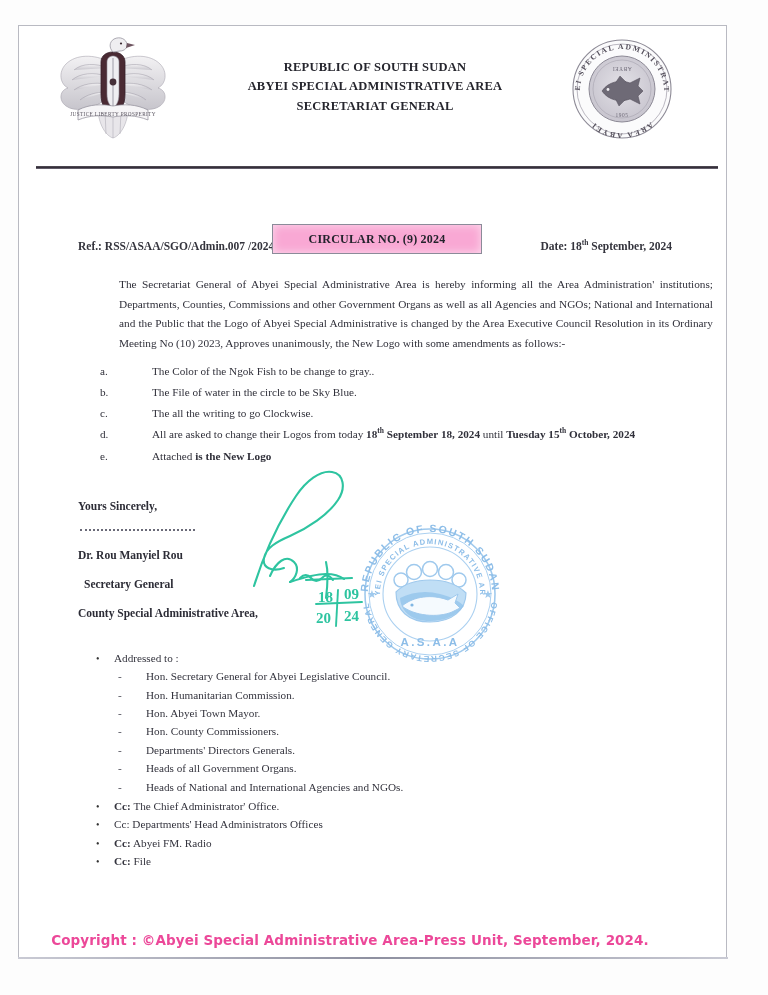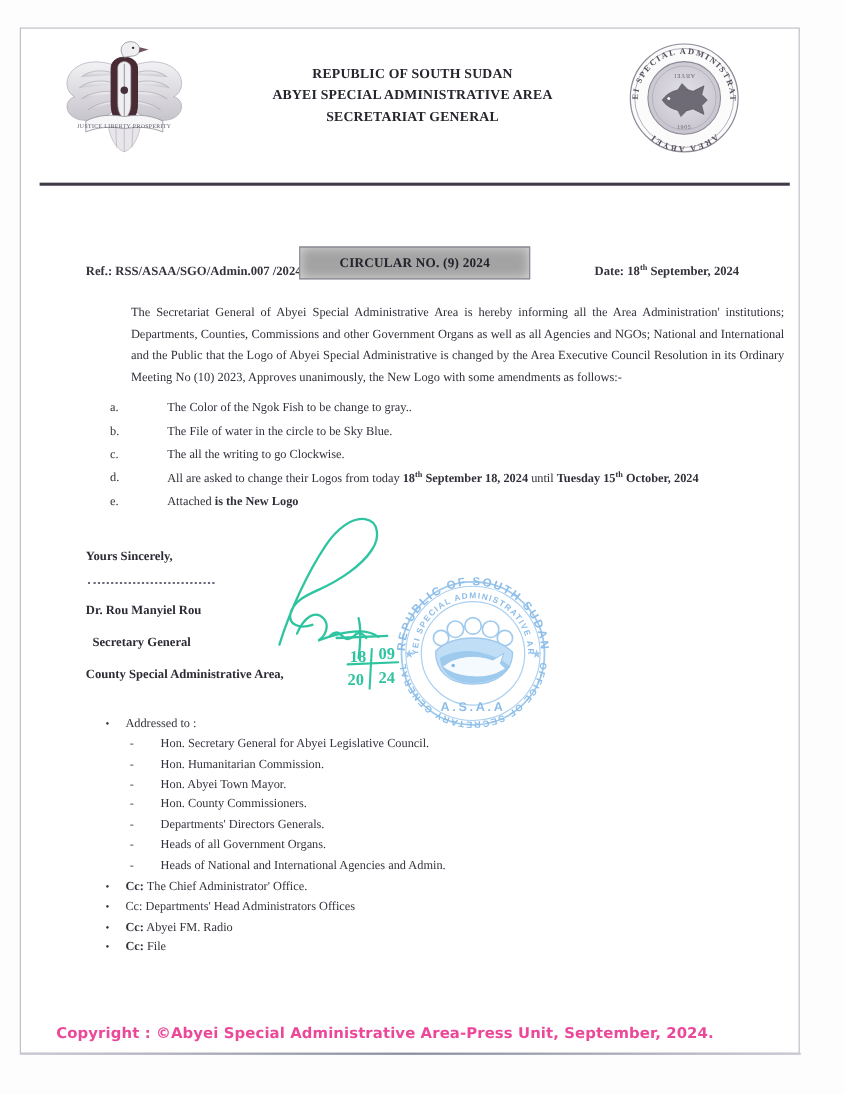--- a/index.html
+++ b/index.html
@@ -98,21 +98,21 @@
   #ref-row sup { font-size: 7.5px; }
 
   
   #circular-box {
     position: absolute;
     left: 272px;
     top: 224px;
     width: 208px;
     height: 28px;
     border: 1px solid #8b8b99;
-    background: #a3a3a3;
+    background: #f9a8d4;
     display: flex;
     align-items: center;
     justify-content: center;
     font-weight: bold;
     font-size: 12px;
     color: #23232c;
     letter-spacing: .2px;
     box-shadow: inset 0 0 10px rgba(255,255,255,.6);
   }
 
@@ -496,21 +496,21 @@
     <div class="addr-row">
       <span class="addr-dash">-</span>
       <span class="addr-text">Departments' Directors Generals.</span>
     </div>
     <div class="addr-row">
       <span class="addr-dash">-</span>
       <span class="addr-text">Heads of all Government Organs.</span>
     </div>
     <div class="addr-row">
       <span class="addr-dash">-</span>
-      <span class="addr-text">Heads of National and International Agencies and Admin.</span>
+      <span class="addr-text">Heads of National and International Agencies and NGOs.</span>
     </div>
   </div>
 
   <div class="dist-bullet-row">
     <span class="dist-bullet">•</span>
     <span><b>Cc:</b><span class="dist-plain"> The Chief Administrator' Office.</span></span>
   </div>
 
   <div class="dist-bullet-row">
     <span class="dist-bullet">•</span>

